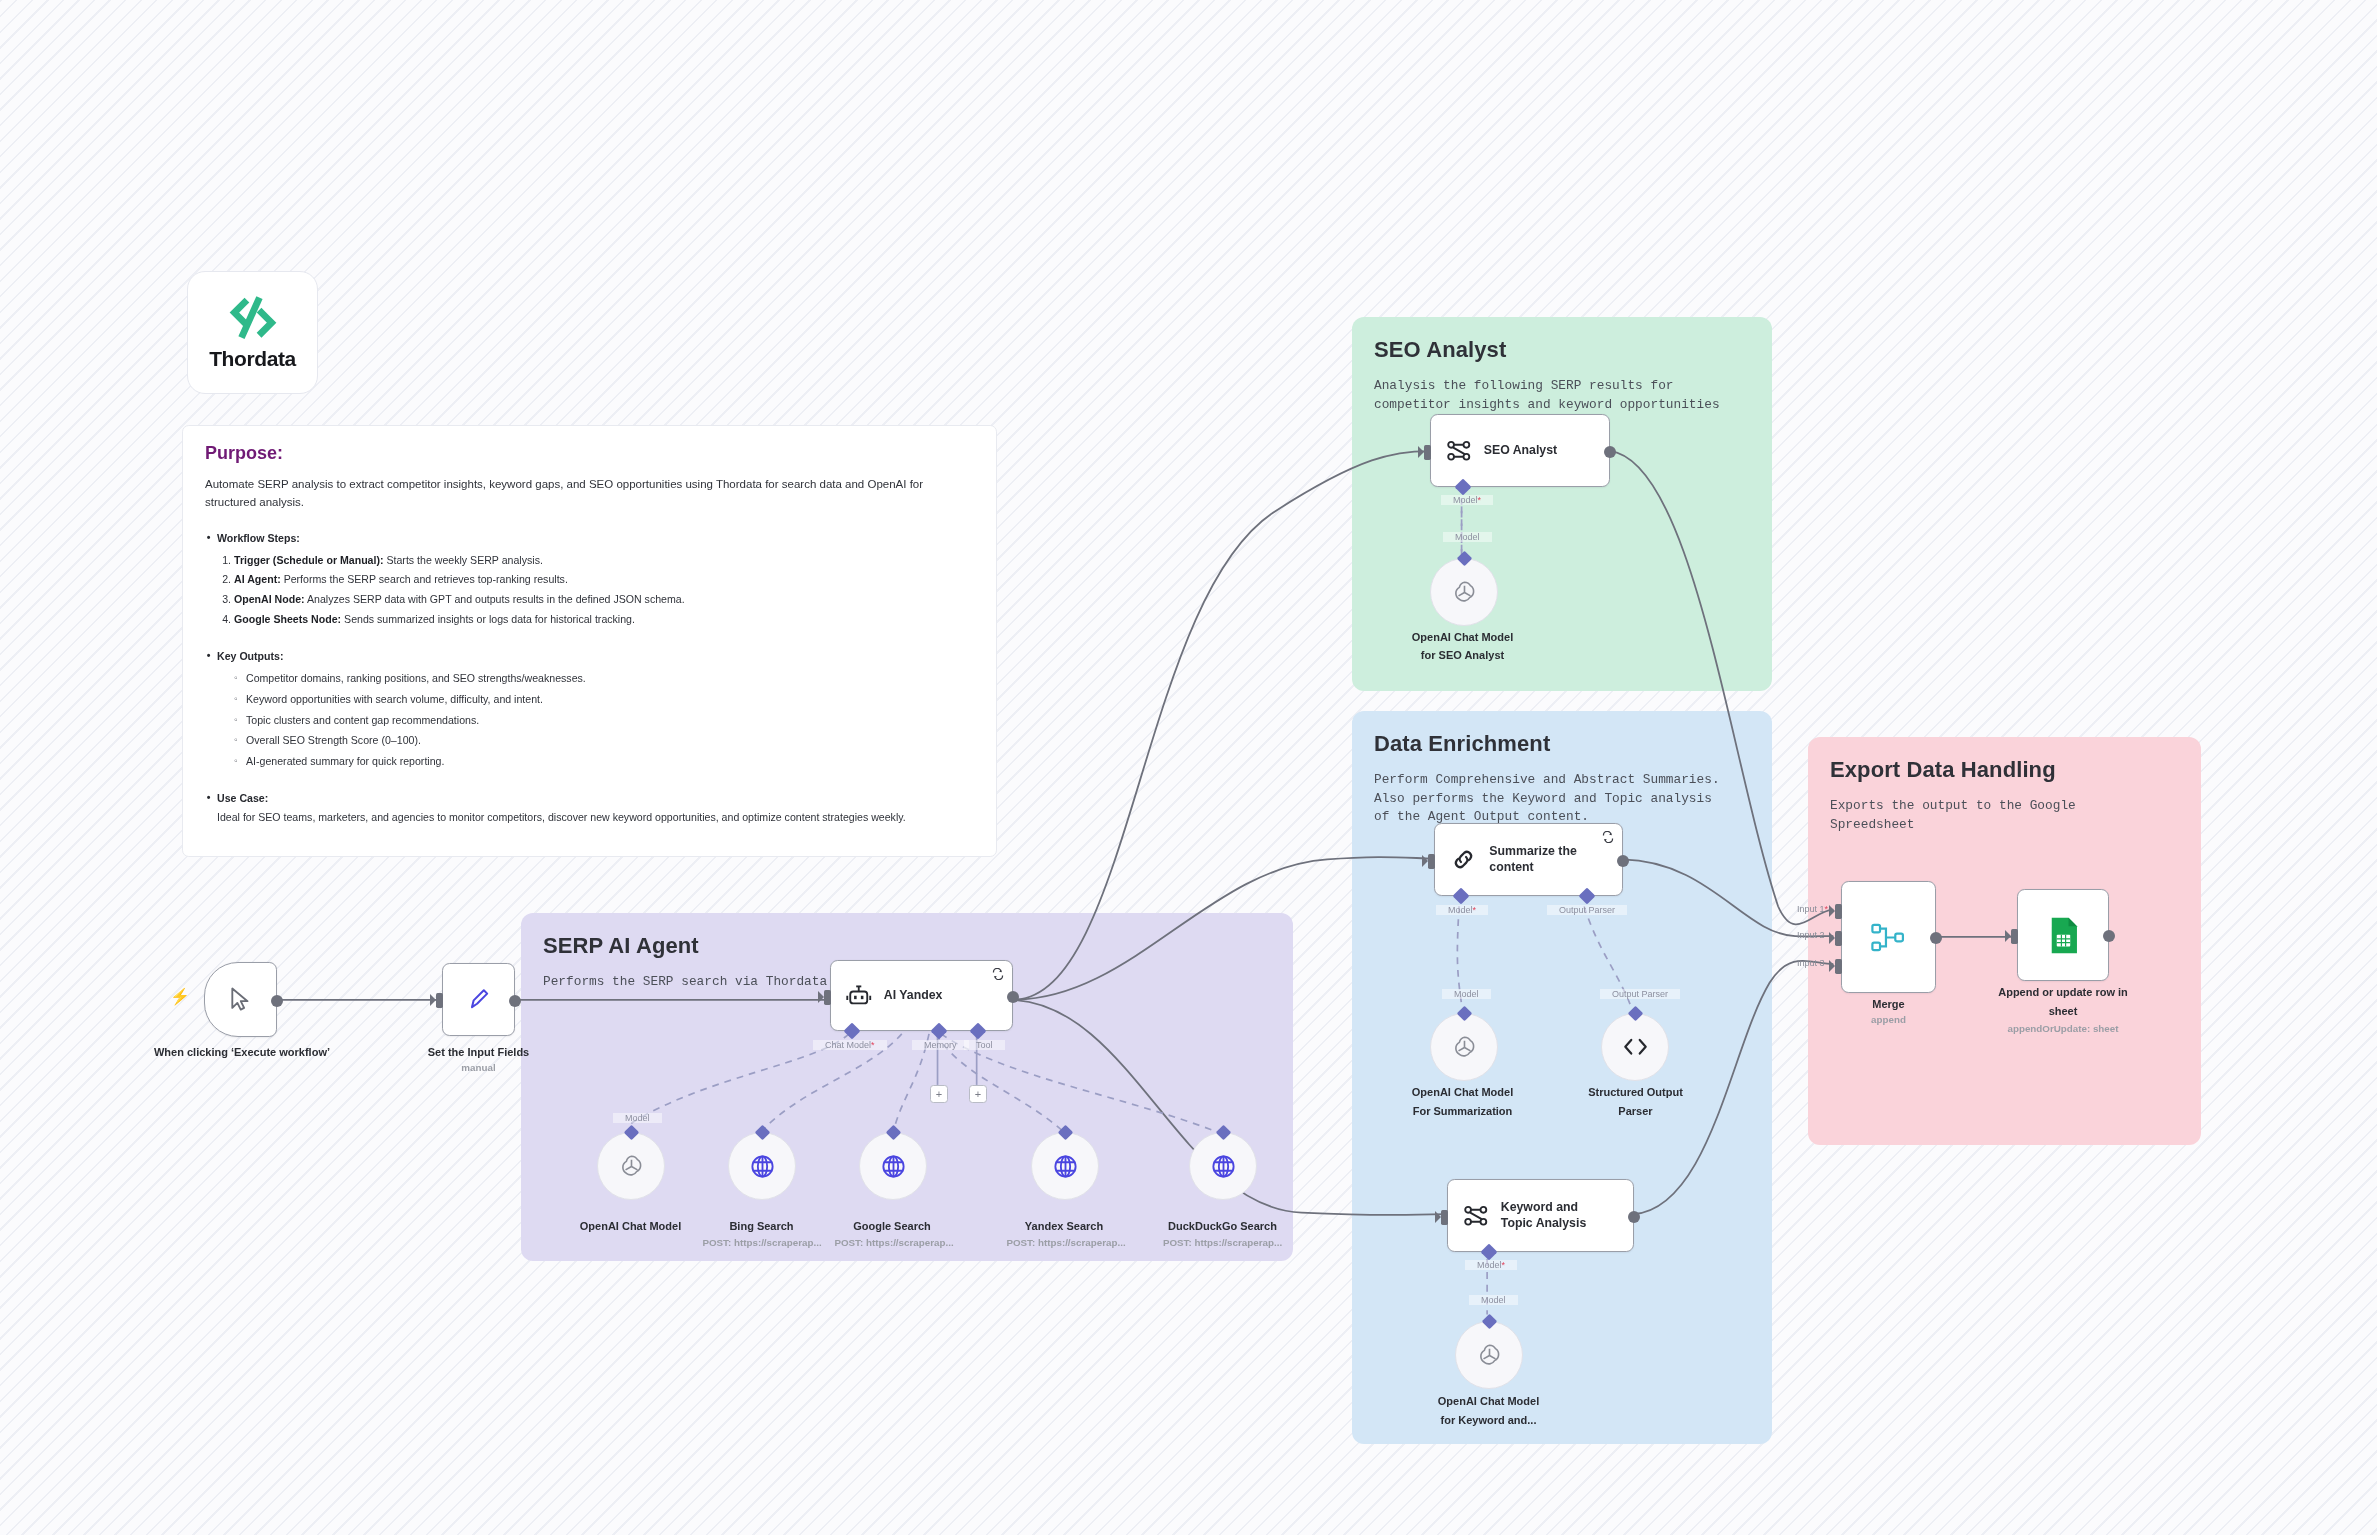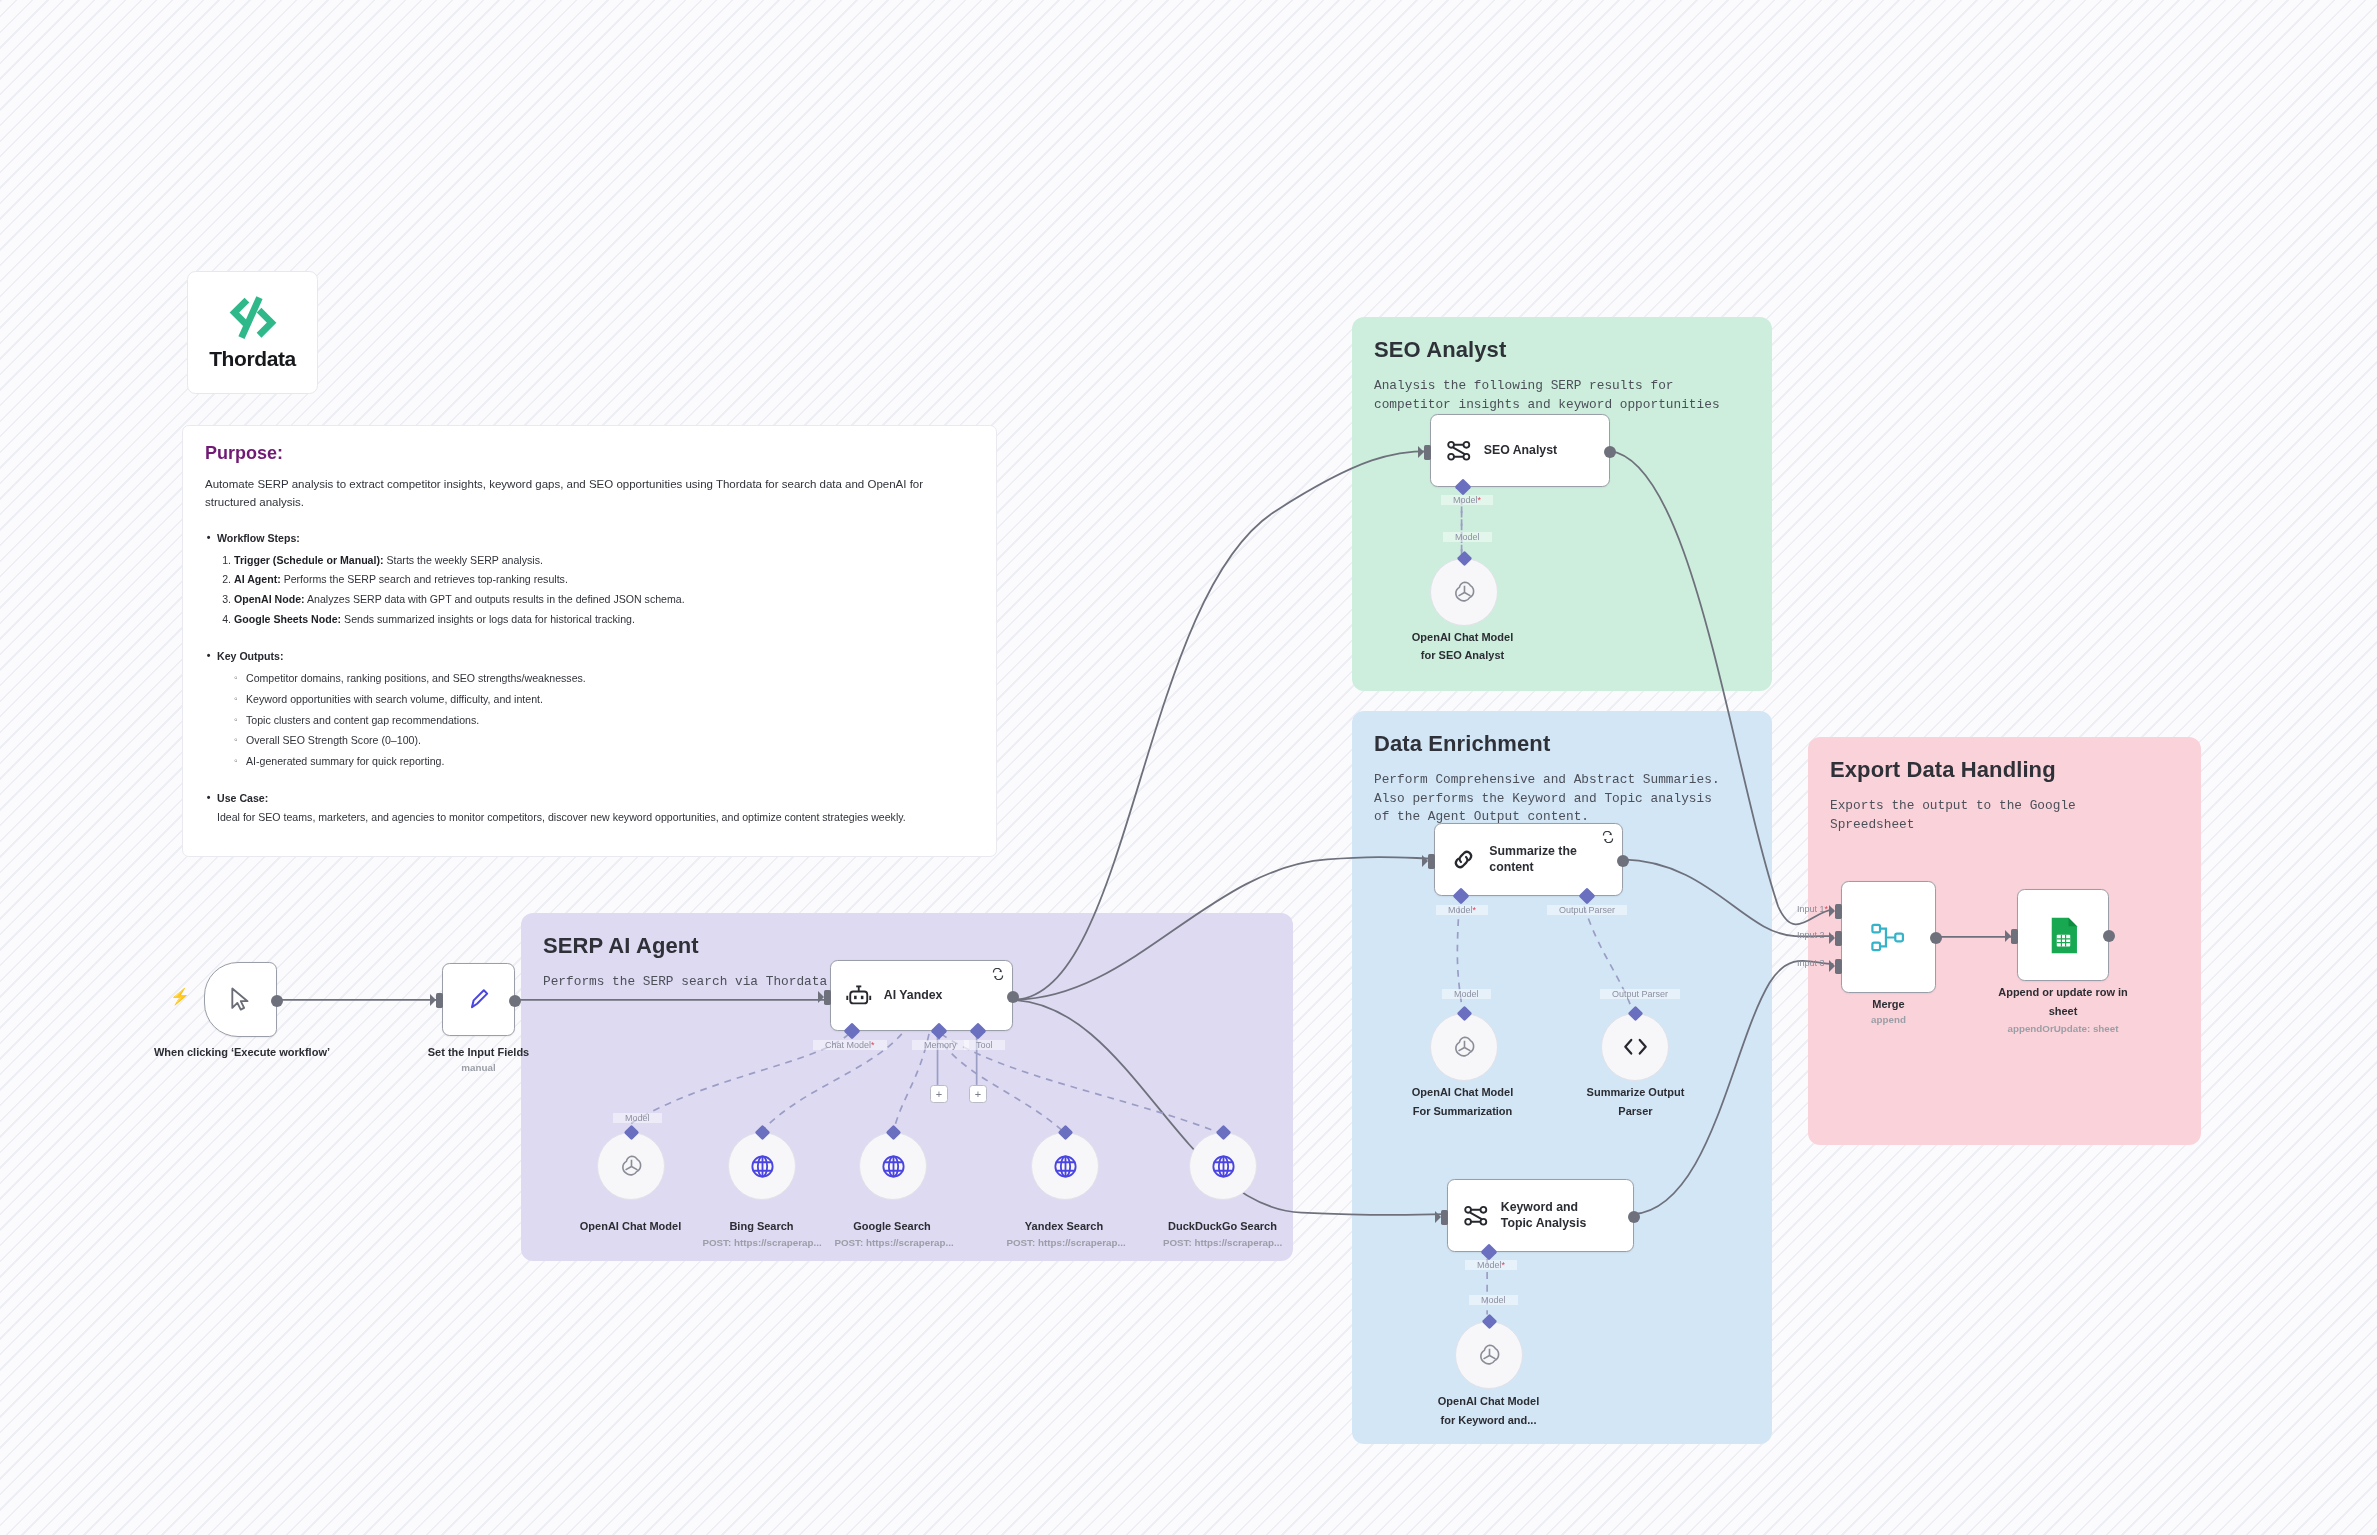--- a/index.html
+++ b/index.html
@@ -131,21 +131,21 @@
       <path d="M 1862 1065 C 1880 1120, 1900 1140, 1916 1180"></path>
       <path d="M 1748 1480 L 1748 1545"></path>
     </g>
 
     <g fill="none" stroke="#9b9ec4" stroke-width="2">
       <path d="M 1102 1212 L 1102 1275"></path>
       <path d="M 1148 1212 L 1148 1275"></path>
     </g>
   </svg>
 
-  <div class="logo-card" style="left:187px;top:271px;width:129px;height:121px;">
+  <div class="logo-card" style="left:187px;top:271px;width:129px;height:121px;border-radius:18px;">
     <svg width="58" height="49" viewBox="0 0 68 58">
       <g fill="none" stroke="#2fb98a" stroke-width="8" stroke-linecap="square">
         <path d="M 24 10 L 12 22 L 24 34"></path>
         <path d="M 44 22 L 56 34 L 44 46"></path>
         <path d="M 40 8 L 22 48"></path>
       </g>
     </svg>
     <div class="logo-word">Thordata</div>
   </div>
 
@@ -337,21 +337,21 @@
   </div>
   <div class="node-label" style="left:1385px;top:1085px;width:155px;">OpenAI Chat Model</div>
   <div class="node-label" style="left:1385px;top:1104px;width:155px;">For Summarization</div>
 
   <div class="circ" style="left:1601px;top:1013px;width:66px;height:66px;">
     <svg width="29" height="25.5" viewBox="0 0 34 30">
       <path d="M 12 7 L 5 15 L 12 23 M 22 7 L 29 15 L 22 23" fill="none" stroke="#26282e" stroke-width="2.6" stroke-linecap="round" stroke-linejoin="round"></path>
     </svg>
     <div class="diamond" style="left:28px;top:-6px;"></div>
   </div>
-  <div class="node-label" style="left:1559px;top:1085px;width:153px;">Summarize Output</div>
+  <div class="node-label" style="left:1559px;top:1085px;width:153px;">Structured Output</div>
   <div class="node-label" style="left:1559px;top:1104px;width:153px;">Parser</div>
 
   <div class="node wide" style="left:1447px;top:1179px;width:187px;height:73px;">
     <svg width="25.5" height="25.5" viewBox="0 0 30 30">
       <circle cx="6" cy="8" r="3.4" fill="none" stroke="#26282e" stroke-width="2.2"></circle>
       <circle cx="6" cy="22" r="3.4" fill="none" stroke="#26282e" stroke-width="2.2"></circle>
       <circle cx="24" cy="8" r="3.4" fill="none" stroke="#26282e" stroke-width="2.2"></circle>
       <circle cx="24" cy="22" r="3.4" fill="none" stroke="#26282e" stroke-width="2.2"></circle>
       <path d="M 9.4 8 L 20.6 8 M 9.4 22 L 20.6 22 M 8 11 L 22 19" stroke="#26282e" stroke-width="2.2" fill="none"></path>
     </svg>

